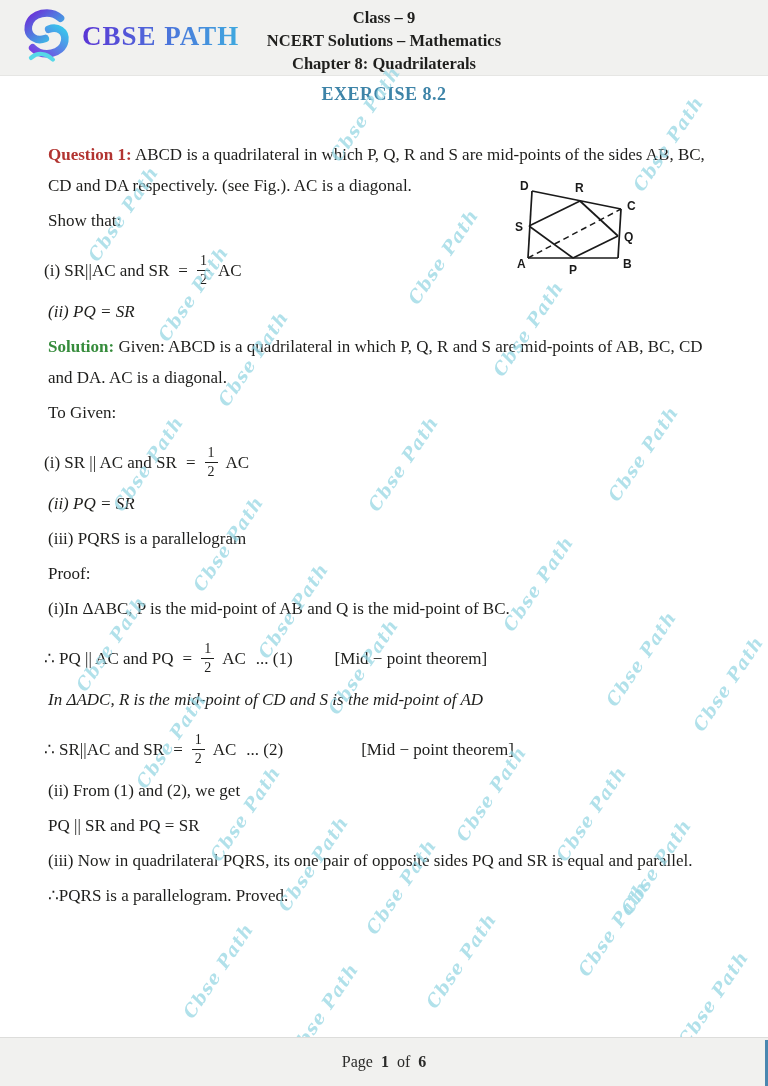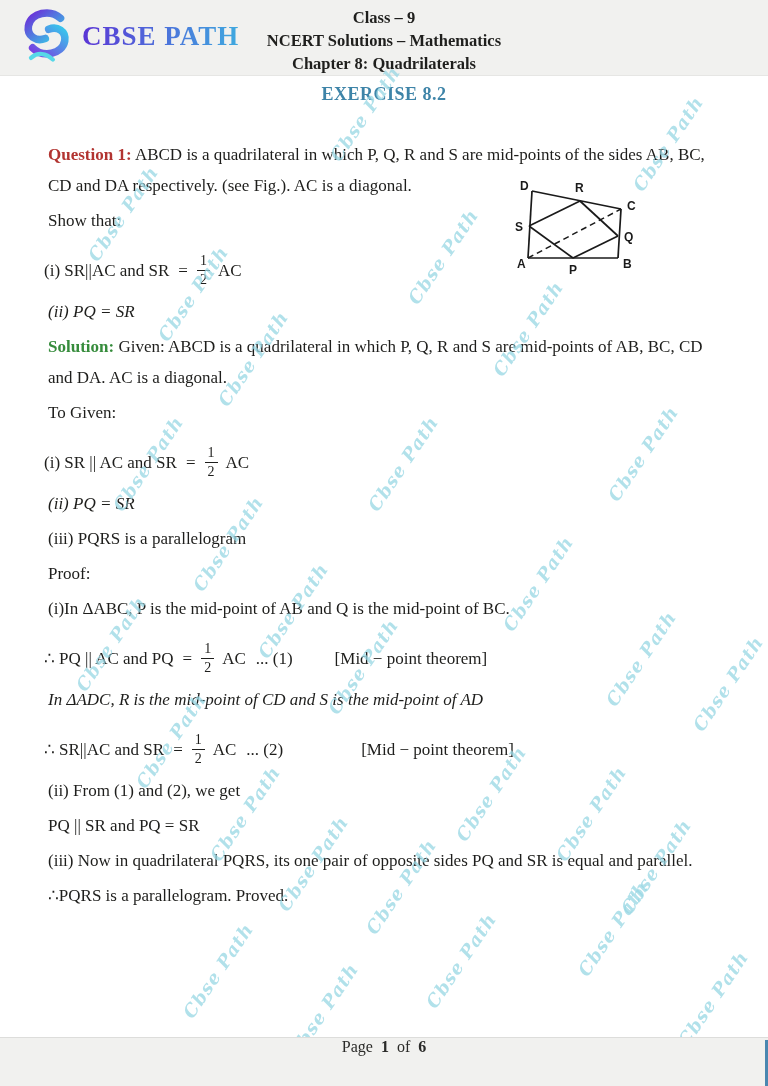--- a/index.html
+++ b/index.html
@@ -60,21 +60,21 @@
   .wm {
     position:absolute; font-family:"DejaVu Serif", serif; font-style:italic; font-weight:bold;
     color:var(--watermark,#98d7e4); opacity:.75; transform:rotate(-56deg);
     font-size:18px; letter-spacing:1px; white-space:nowrap;
   }
 
   
   .footer {
     position:absolute; left:0; right:0; bottom:0; height:48px;
     background:#f1f1ef; border-top:1px solid #dddddb;
-    display:flex; justify-content:center;
+    display:flex; align-items:center; justify-content:center;
     font-size:16px; color:#2b2b29;
   }
   .footer .sp { margin:0 4px; }
   .footer .b { font-weight:bold; }
   .edge-strip {
     position:absolute; right:0; bottom:0; width:3px; height:46px;
     background:var(--footer_strip,#4a87b0);
   }
 </style>
 </head>

